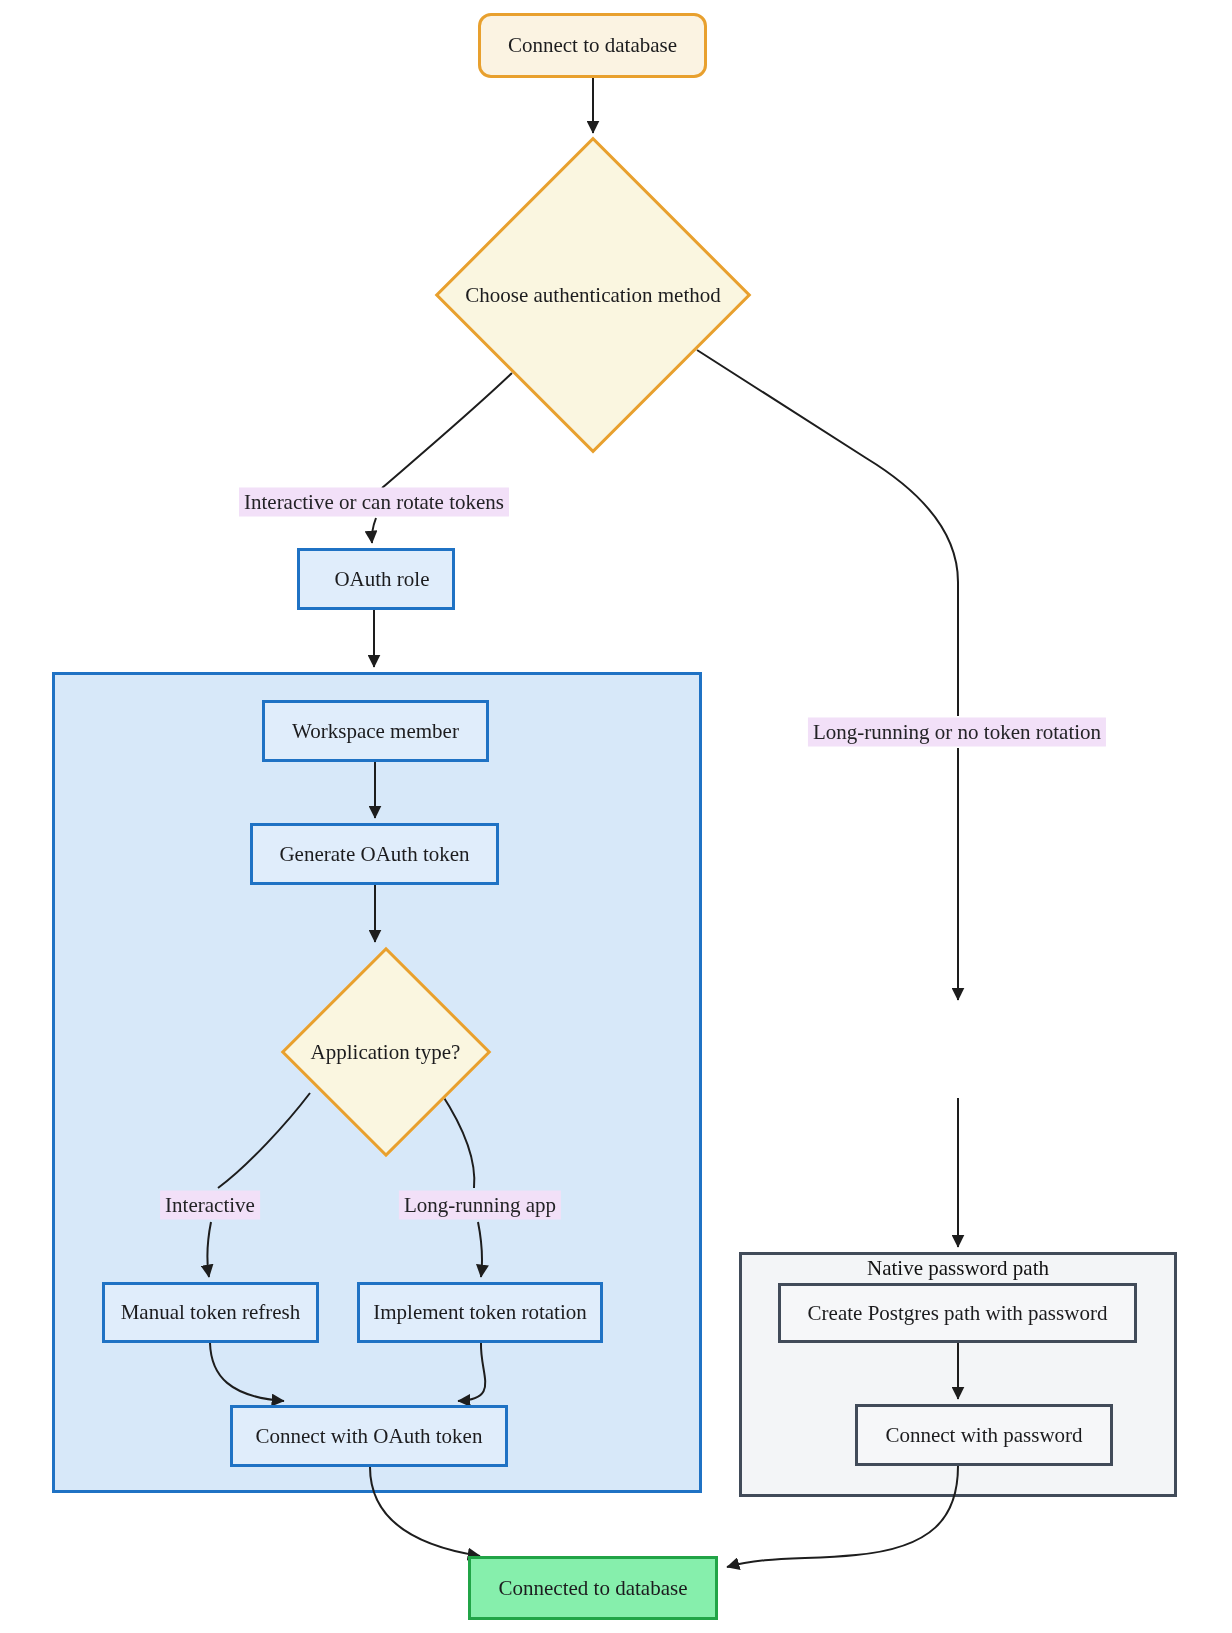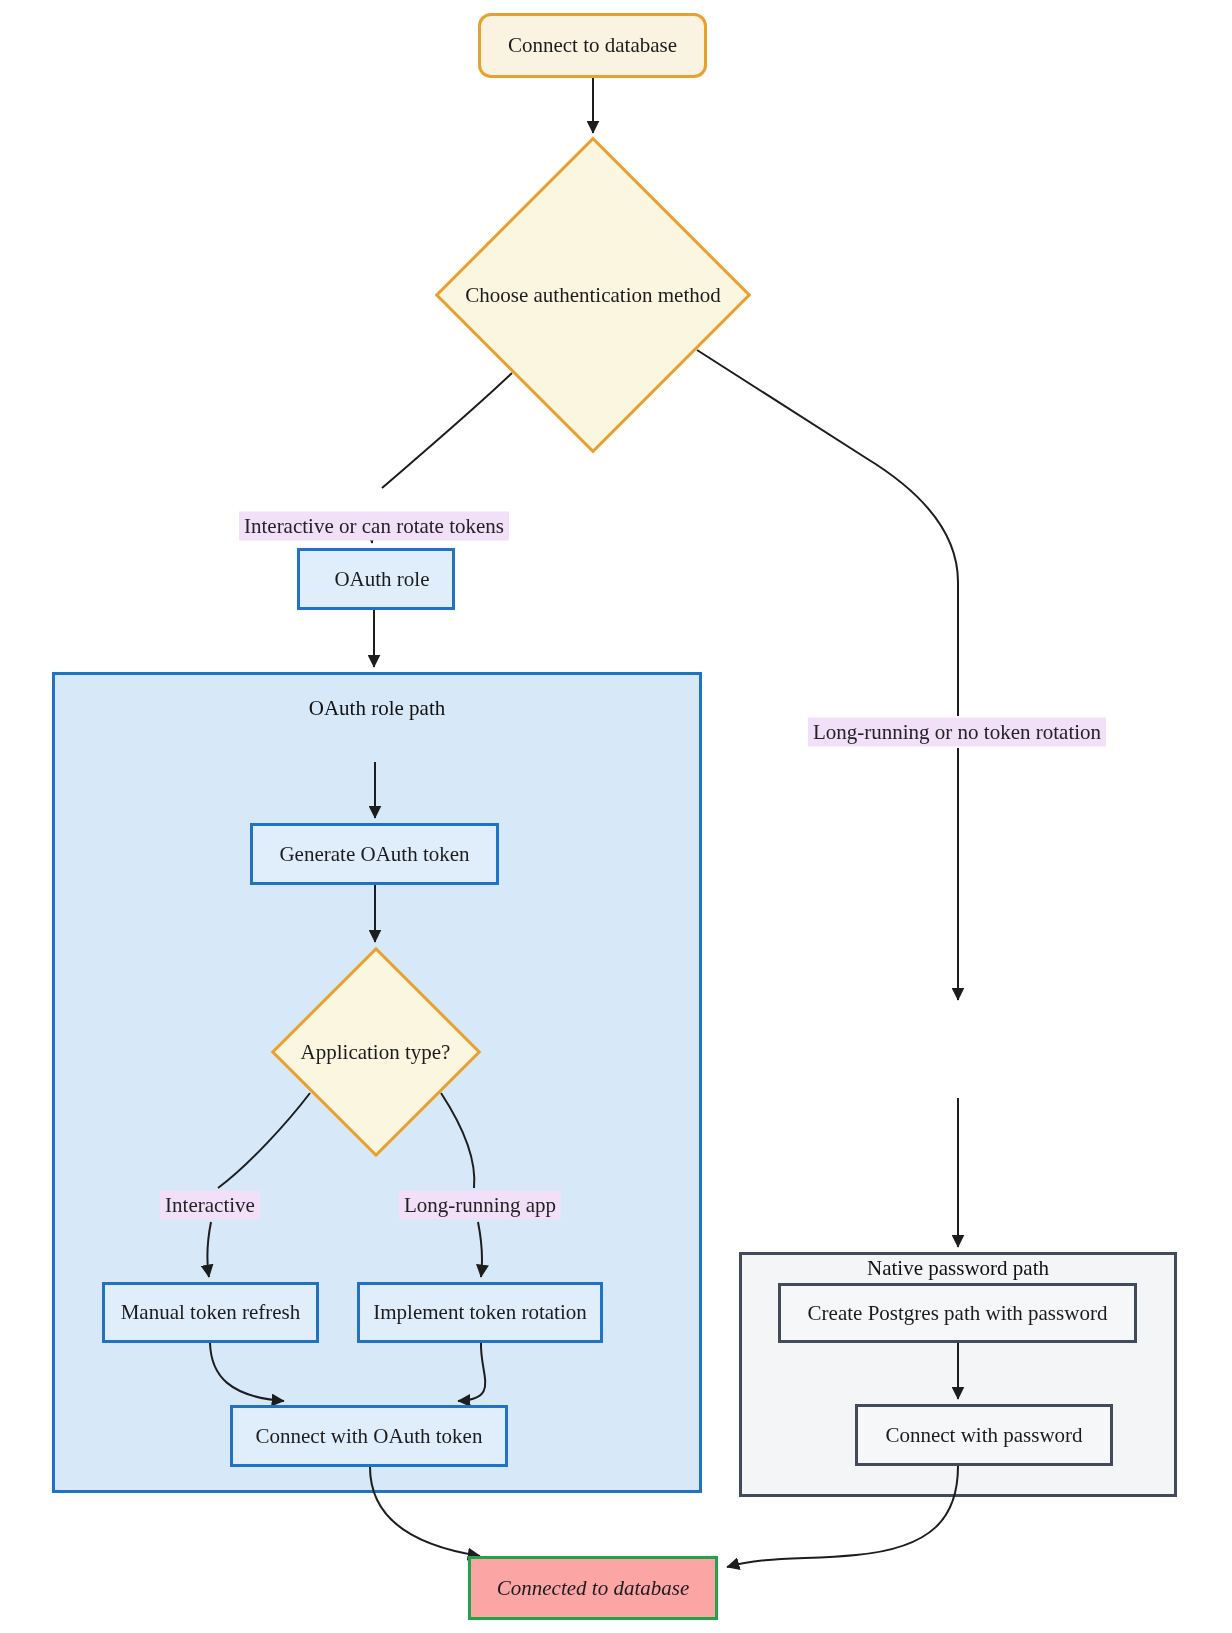--- a/index.html
+++ b/index.html
@@ -16,21 +16,21 @@
     font-size:21px;white-space:nowrap;color:#111;
   }
   .node{
     position:absolute;z-index:3;box-sizing:border-box;border:3px solid;
     display:flex;align-items:center;justify-content:center;text-align:center;
     font-size:21px;line-height:29px;white-space:pre-line;
   }
   .node.orange{background:#fbf3e2;border-color:#e8a02e;}
   .node.blue{background:#e0edfb;border-color:#1f72c4;}
   .node.slate{background:#f6f7f9;border-color:#414b59;}
-  .node.green{background:#fca5a5;border-color:#21a447;font-style:italic;}
+  .node.green{background:#86efac;border-color:#21a447;}
   .diamond{position:absolute;z-index:3;}
   .diamond-shape{
     position:absolute;left:50%;top:50%;transform:translate(-50%,-50%) rotate(45deg);
     box-sizing:border-box;background:#faf6e0;border:3px solid #e8a02e;
   }
   .diamond-label{
     position:absolute;left:0;top:0;width:100%;height:100%;
     display:flex;align-items:center;justify-content:center;
     font-size:21px;text-align:center;
   }
@@ -81,39 +81,40 @@
 
   <div class="node orange" style="left:478px;top:13px;width:229px;height:65px;border-radius:13px;">Connect to database</div>
 
   <div class="diamond" style="left:433px;top:138px;width:320px;height:314px;">
     <div class="diamond-shape" style="width:224px;height:224px;"></div>
     <div class="diamond-label">Choose authentication method</div>
   </div>
 
   <div class="node blue" style="left:297px;top:548px;width:158px;height:62px;padding-left:12px;">OAuth role</div>
 
+  <div class="node blue" style="left:262px;top:700px;width:227px;height:62px;">Workspace member</div>
 
   <div class="node blue" style="left:250px;top:823px;width:249px;height:62px;">Generate OAuth token</div>
 
-  <div class="diamond" style="left:269px;top:947px;width:213px;height:210px;">
+  <div class="diamond" style="left:279px;top:947px;width:213px;height:210px;">
     <div class="diamond-shape" style="width:149px;height:149px;"></div>
     <div class="diamond-label">Application type?</div>
   </div>
 
   <div class="node blue" style="left:102px;top:1282px;width:217px;height:61px;">Manual token refresh</div>
 
   <div class="node blue" style="left:357px;top:1282px;width:246px;height:61px;">Implement token rotation</div>
 
   <div class="node blue" style="left:230px;top:1405px;width:278px;height:62px;">Connect with OAuth token</div>
 
 
   <div class="node slate" style="left:778px;top:1283px;width:359px;height:60px;">Create Postgres path with password</div>
 
   <div class="node slate" style="left:829px;top:1404px;width:258px;height:62px;margin-left:26px;">Connect with password</div>
 
   <div class="node green" style="left:468px;top:1556px;width:250px;height:64px;">Connected to database</div>
 
-  <div class="edge-label" style="left:374px;top:502px;margin-top:24px;">Interactive or can rotate tokens</div>
+  <div class="edge-label" style="left:374px;top:502px;">Interactive or can rotate tokens</div>
   <div class="edge-label" style="left:957px;top:732px;">Long-running or no token rotation</div>
   <div class="edge-label" style="left:210px;top:1205px;">Interactive</div>
   <div class="edge-label" style="left:480px;top:1205px;">Long-running app</div>
 
 </div>
 
 </body></html>

